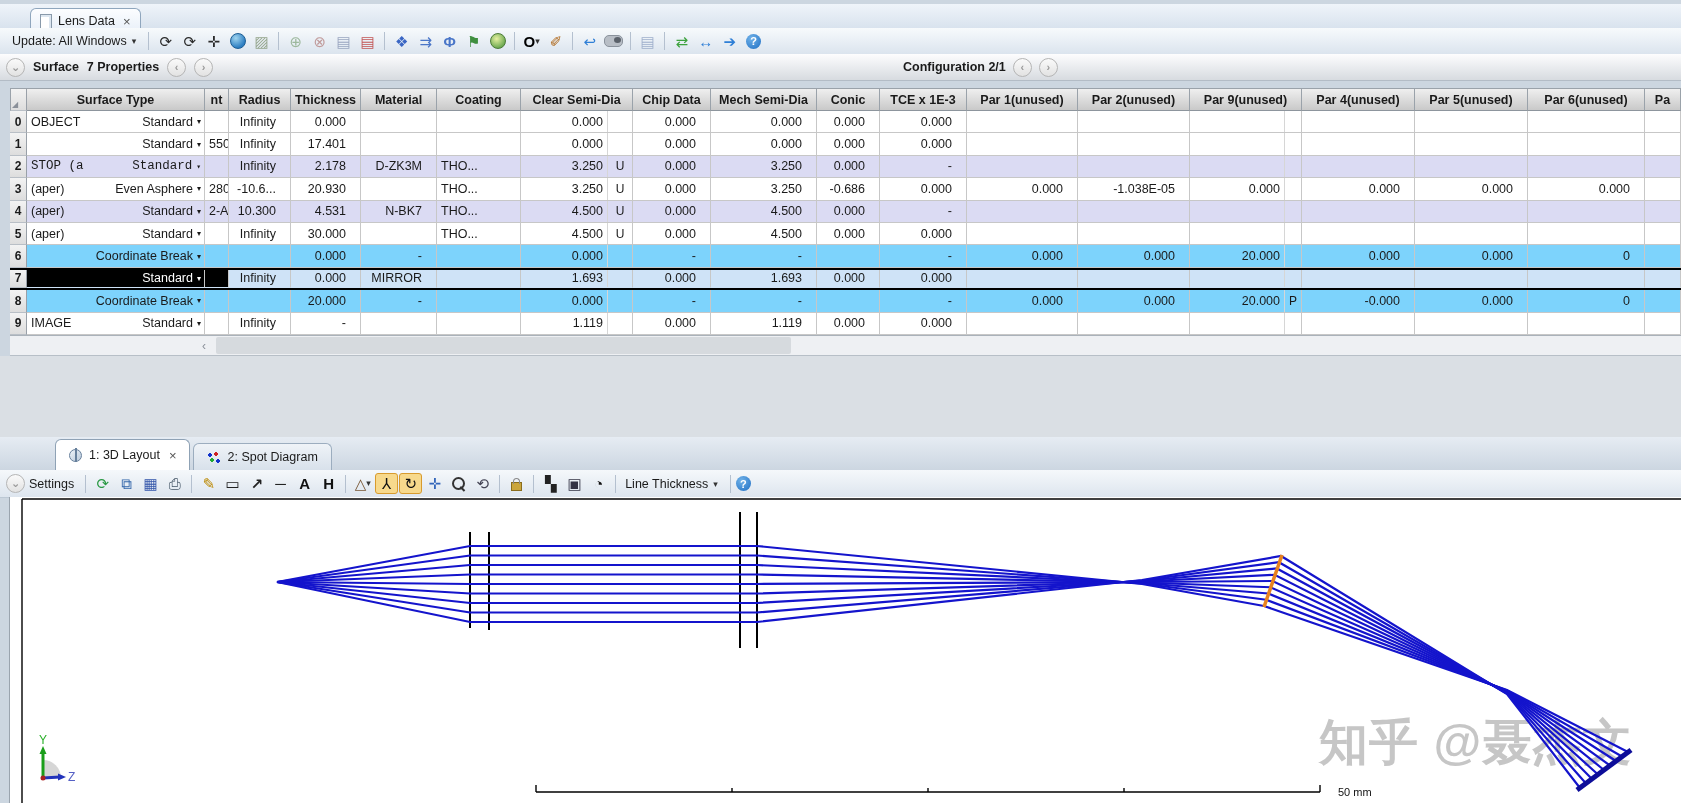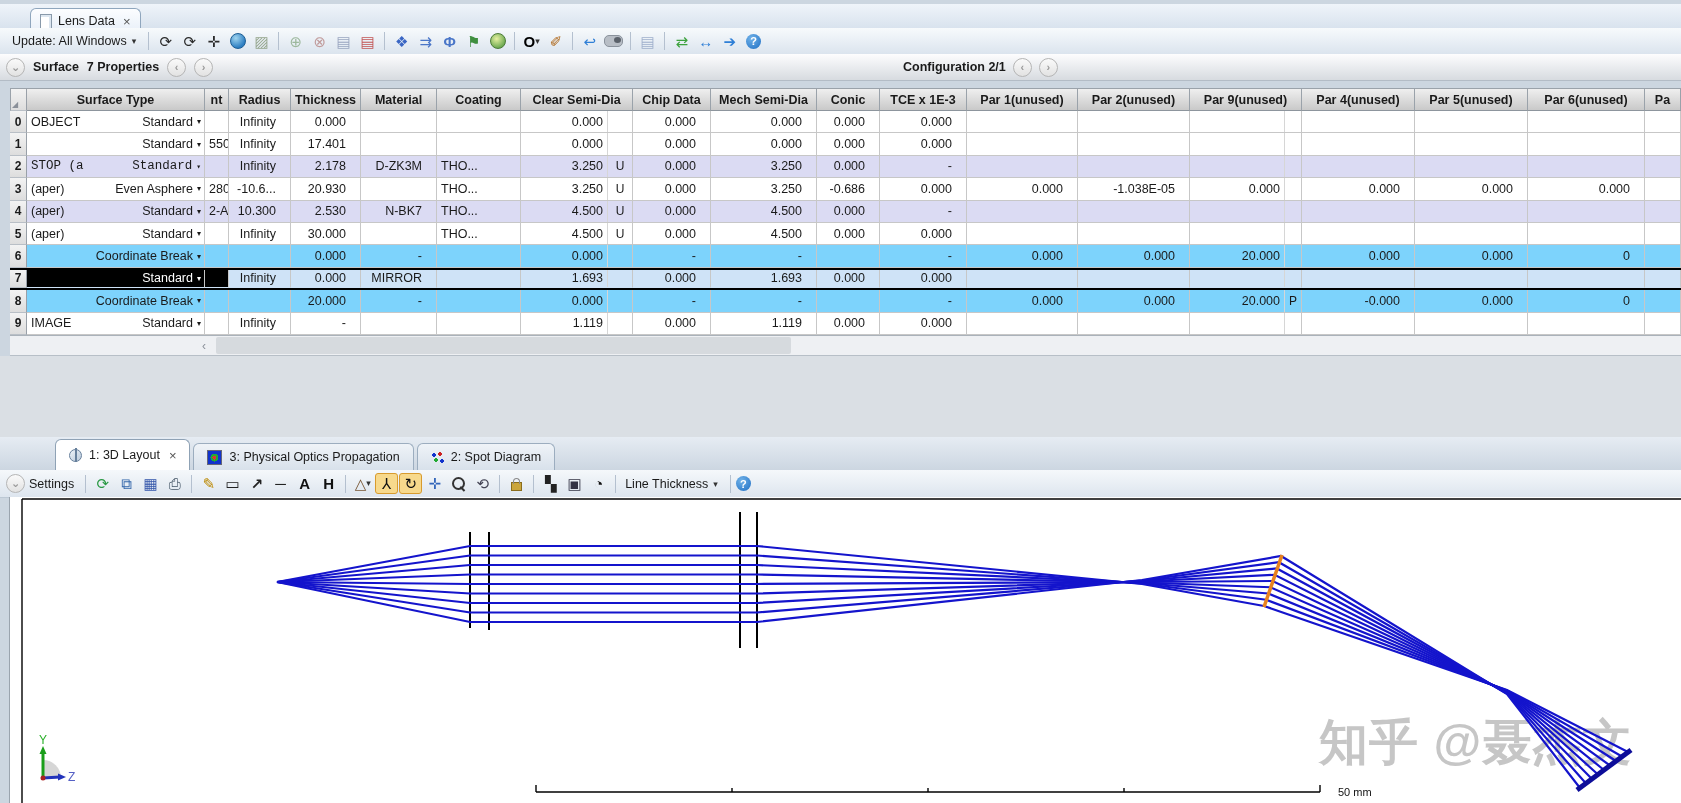--- a/index.html
+++ b/index.html
@@ -377,21 +377,21 @@
         <div class="numc">4</div>
         <div class="cell surf" style="width: 178px;">
           <span>(aper)</span>
           <span class="typewrap">
             <span>Standard</span>
             <span class="typarrow">▾</span>
           </span>
         </div>
         <div class="cell lft" style="width: 24px;">2-A</div>
         <div class="cell rgt" style="width: 62px;">10.300</div>
-        <div class="cell rgt" style="width: 70px;">2.530</div>
+        <div class="cell rgt" style="width: 70px;">4.531</div>
         <div class="cell rgt" style="width: 76px;">N-BK7</div>
         <div class="cell lft" style="width: 84px;">THO...</div>
         <div class="cell" style="width: 112px;">
           <span class="val">4.500</span>
           <span class="flg" style="width: 25px;">U</span>
         </div>
         <div class="cell rgt" style="width: 78px;">0.000</div>
         <div class="cell rgt" style="width: 106px;">4.500</div>
         <div class="cell rgt" style="width: 63px;">0.000</div>
         <div class="cell rgt" style="width: 87px;">-</div>
@@ -578,24 +578,20 @@
     <div class="hs-thumb"></div>
   </div>
 
   <div class="midgap"></div>
 
   <div class="btabs" id="btabs">
       <div class="btab active">
         <span class="i-l3d"></span>
         <span>1: 3D Layout</span>
         <span class="tclose">×</span>
-      </div>
-      <div class="btab">
-        <span class="i-pop"></span>
-        <span>3: Physical Optics Propagation</span>
       </div>
       <div class="btab">
         <span class="i-spot"></span>
         <span>2: Spot Diagram</span>
       </div>
     </div>
 
   <div class="setbar">
     <span class="rbtn">⌄</span>
     <span class="set-label">Settings</span>

